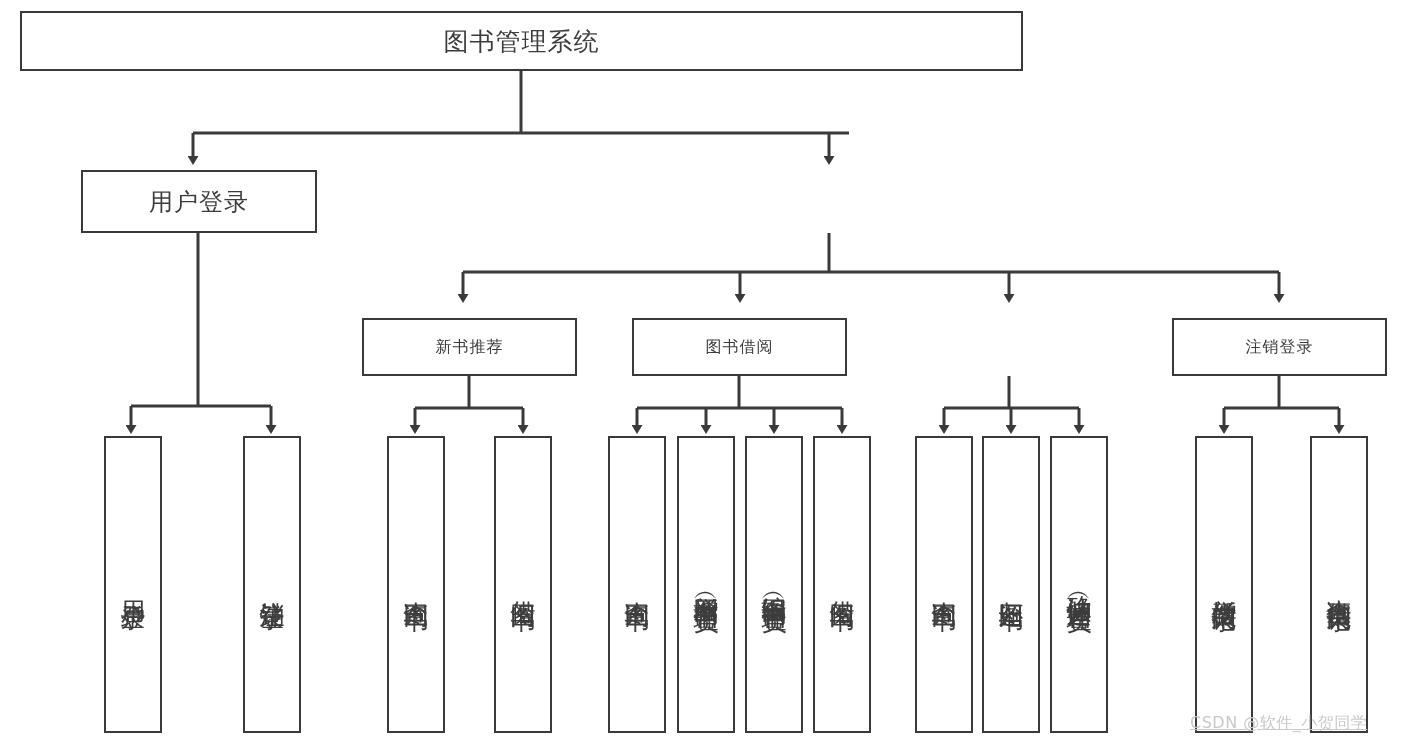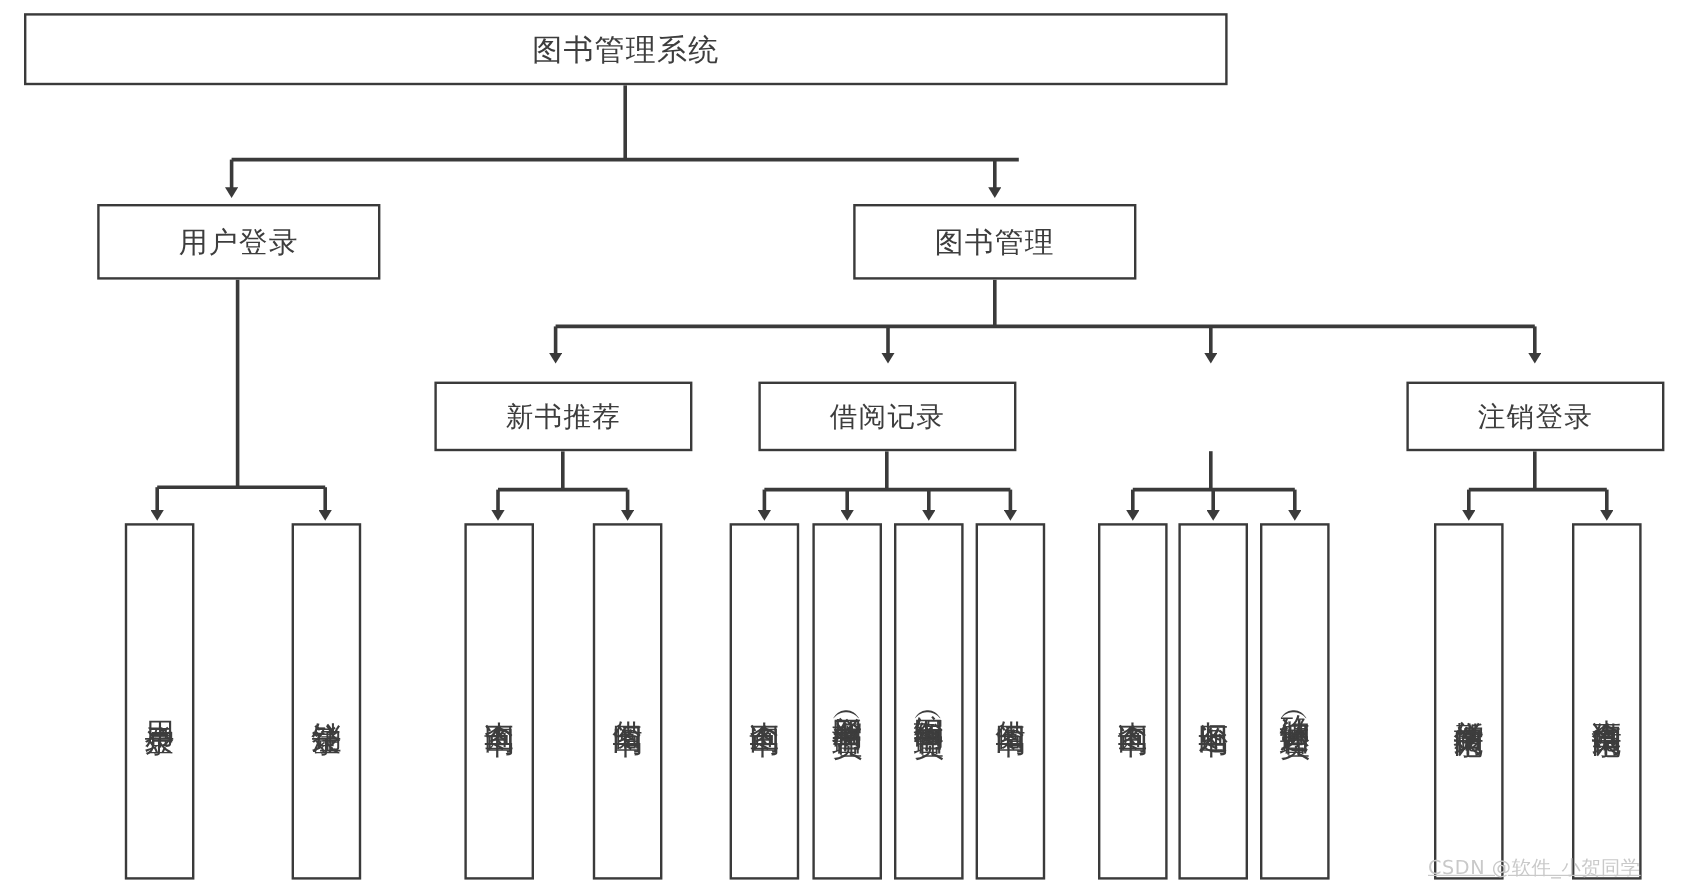--- a/index.html
+++ b/index.html
@@ -4,21 +4,21 @@
 <style>
   html,body{margin:0;padding:0;background:#ffffff;}
   body{font-family:"DejaVu Sans","Liberation Sans",sans-serif;}
   #stage{position:relative;width:1405px;height:747px;background:#ffffff;overflow:hidden;}
   svg.edges{position:absolute;left:0;top:0;width:1405px;height:747px;pointer-events:none;}
   .node{position:absolute;box-sizing:border-box;background:#ffffff;
         border:2px solid #3a3a3a;display:flex;align-items:center;justify-content:center;}
   .node .lbl{color:#3d3d3d;white-space:pre;letter-spacing:1px;}
   .lvl0 .lbl{font-size:25px;}
   .lvl1 .lbl{font-size:24px;}
-  .lvl2 .lbl{font-size:23px;font-family:Liberation Mono, monospace;}
+  .lvl2 .lbl{font-size:16px;font-family:Liberation Mono, monospace;}
   .leaf{writing-mode:vertical-rl;text-orientation:upright;}
   .leaf .lbl{font-size:25px;writing-mode:vertical-rl;text-orientation:upright;
              line-height:1.08;letter-spacing:2px;text-align:center;}
   .wm{position:absolute;color:#c9c9c9;font-size:16px;white-space:nowrap;
       letter-spacing:0.5px;text-decoration:underline;}
 </style>
 </head>
 <body>
 
 <div id="stage">
@@ -73,29 +73,26 @@
     </g>
   </svg>
 
   <div class="node lvl0" style="left:20px;top:11px;width:1003px;height:60px;">
     <span class="lbl">图书管理系统</span>
   </div>
 
   <div class="node lvl1" style="left:81px;top:170px;width:236px;height:63px;">
     <span class="lbl">用户登录</span>
   </div>
-  <div class="node lvl1" style="left:711px;top:170px;width:236px;height:63px;">
-    <span class="lbl">图书管理</span>
-  </div>
 
   <div class="node lvl2" style="left:362px;top:318px;width:215px;height:58px;">
     <span class="lbl">新书推荐</span>
   </div>
   <div class="node lvl2" style="left:632px;top:318px;width:215px;height:58px;">
-    <span class="lbl">借阅记录</span>
+    <span class="lbl">图书借阅</span>
   </div>
   <div class="node lvl2" style="left:1172px;top:318px;width:215px;height:58px;">
     <span class="lbl">注销登录</span>
   </div>
 
   <div class="node leaf" style="left:104px;top:436px;width:58px;height:297px;">
     <span class="lbl">用户登录</span>
   </div>
   <div class="node leaf" style="left:243px;top:436px;width:58px;height:297px;">
     <span class="lbl">注销登录</span>

